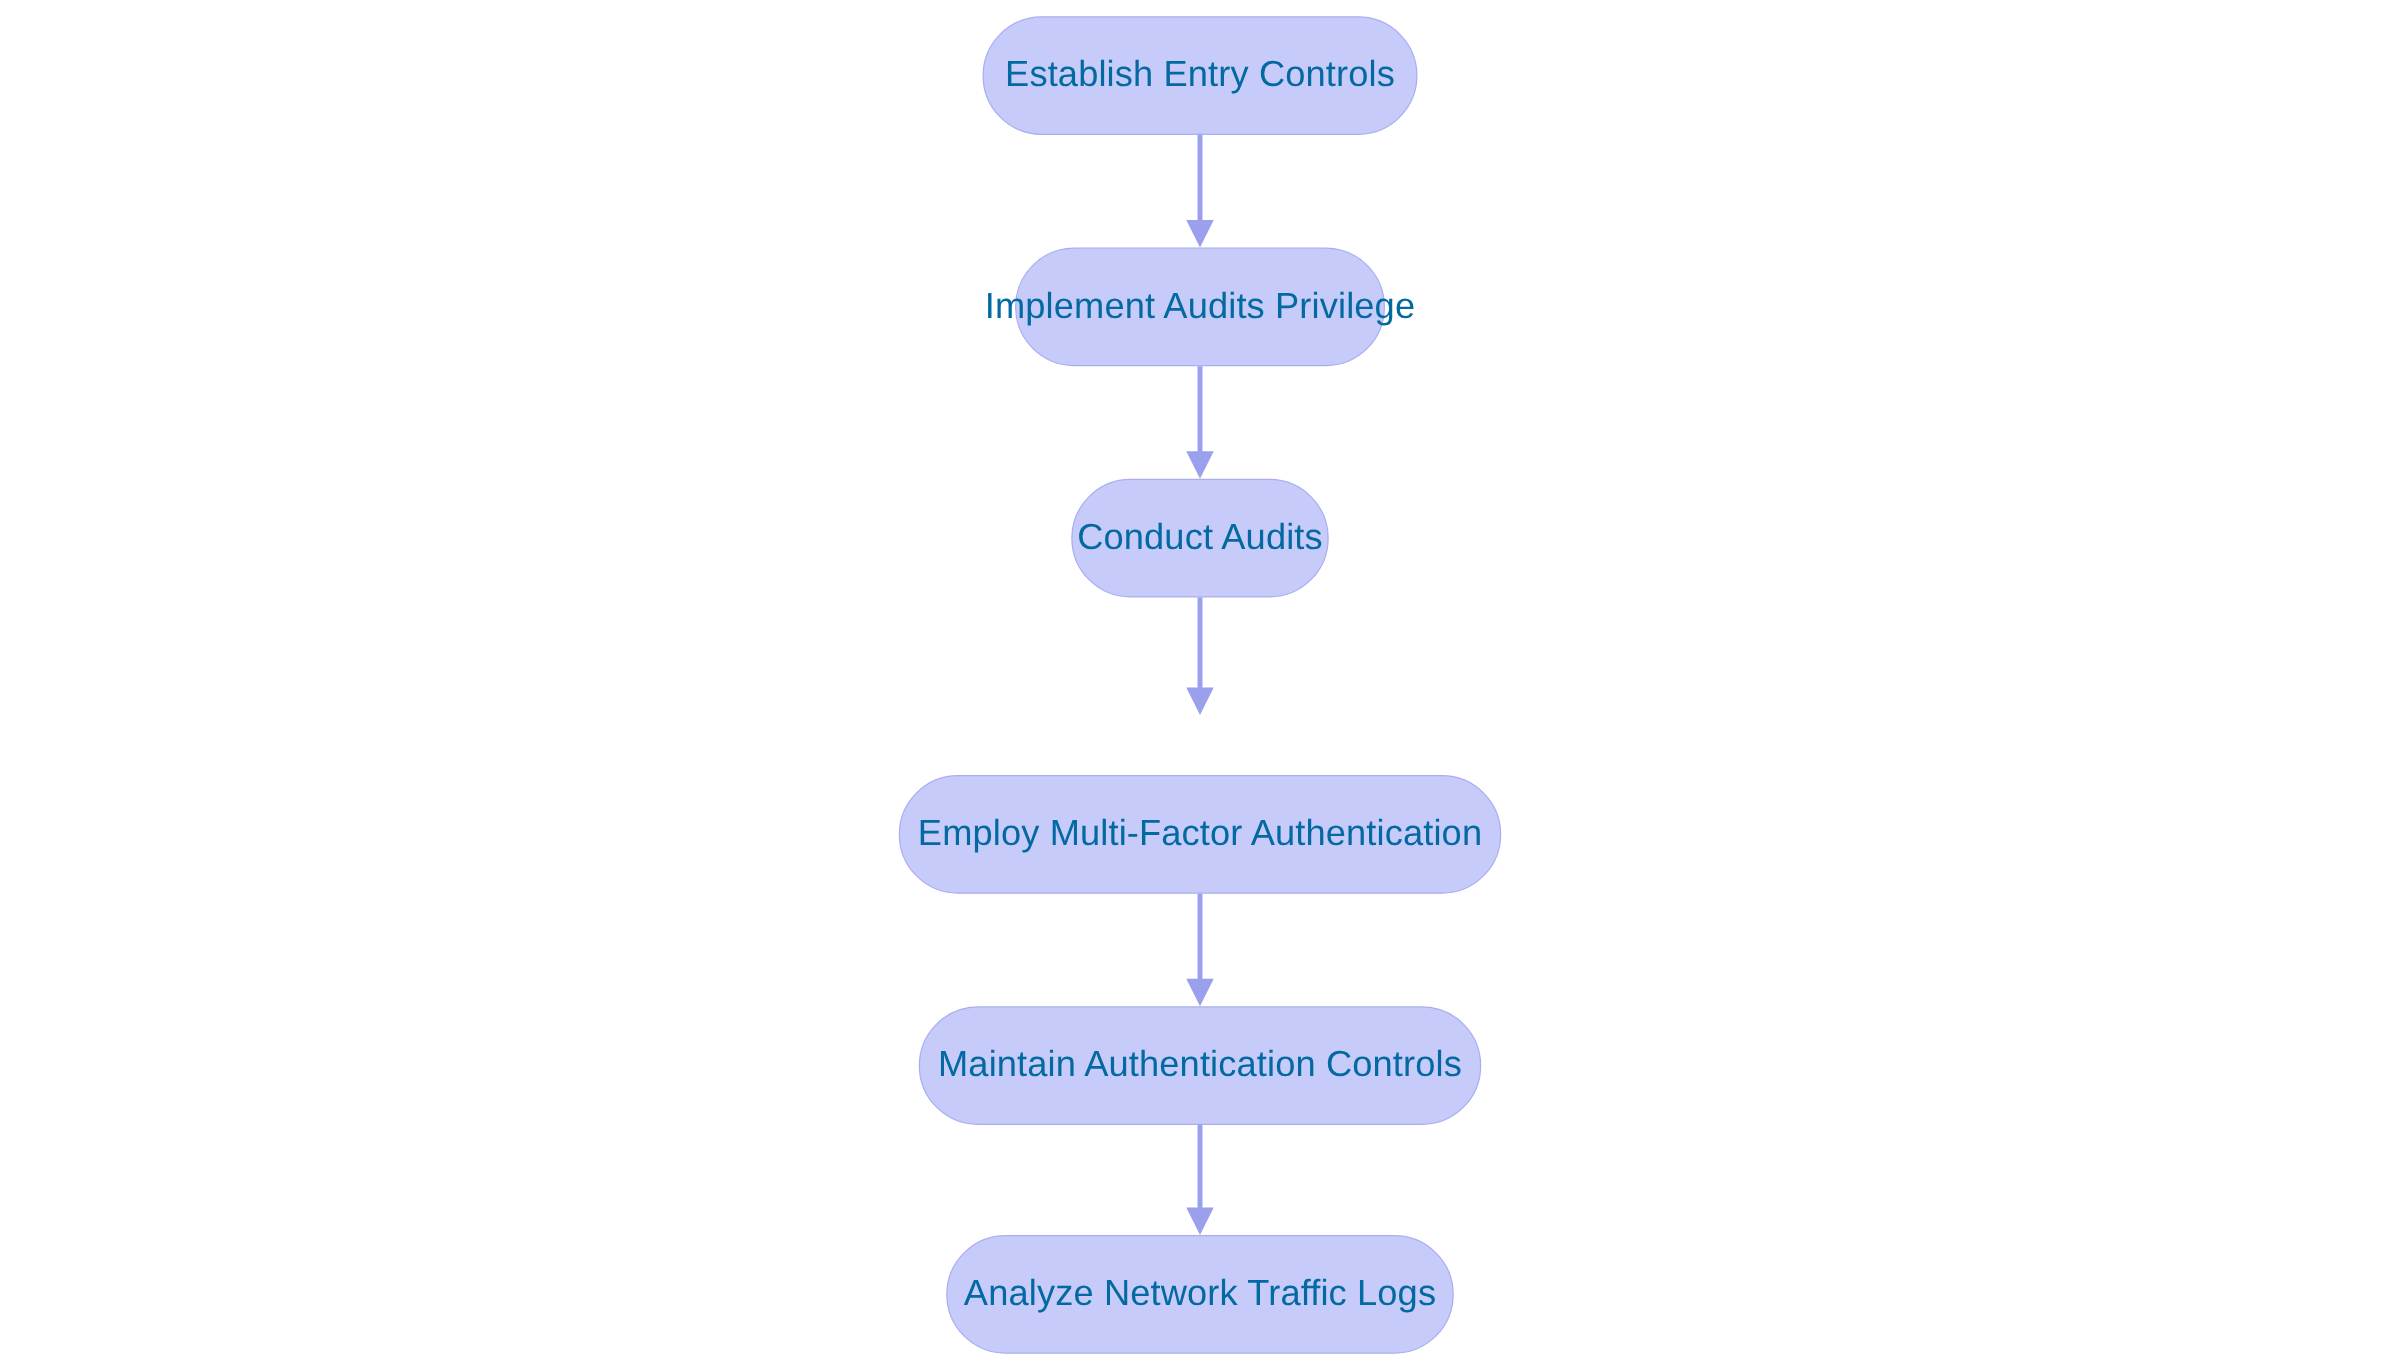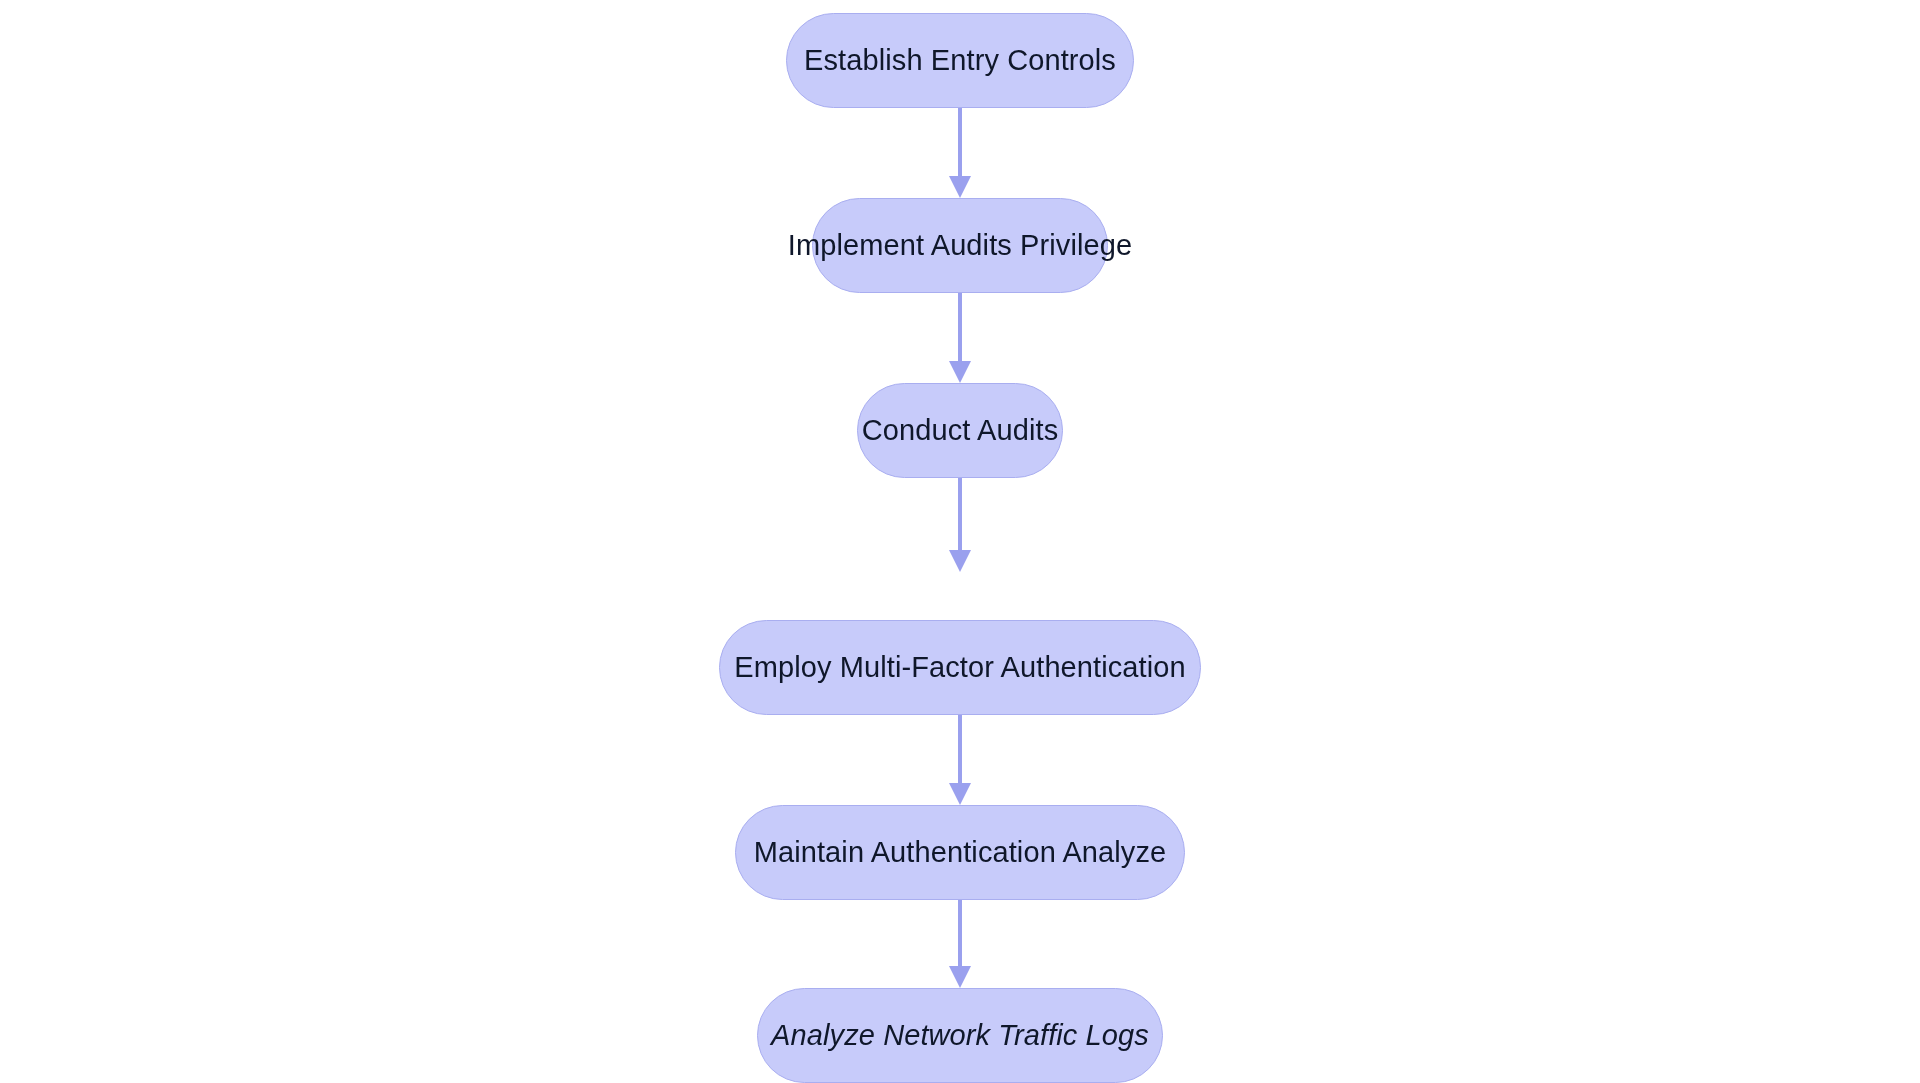--- a/index.html
+++ b/index.html
@@ -35,21 +35,21 @@
   }
   .node {
     position: relative;
     box-sizing: border-box;
     display: flex;
     align-items: center;
     justify-content: center;
     background: #c7cbfa;
     border: 1.6px solid #a9aef0;
     border-radius: 9999px;
-    color: #0f172a;
+    color: #0369a1;
     font-size: 29px;
     font-weight: 400;
     letter-spacing: 0.1px;
     line-height: 1;
     white-space: nowrap;
     padding: 0 46px;
     height: 127px;
   }
   .node-label {
     display: block;
@@ -66,21 +66,21 @@
   .connector svg {
     display: block;
     overflow: visible;
   }
   
   .node-w-348 { width: 348px; }
   .node-w-296 { width: 296px; }
   .node-w-206 { width: 206px; }
   .node-w-482 { width: 482px; margin-top: 48px; }
   .node-w-450 { width: 450px; }
-  .node-w-406 { width: 406px; font-style: italic; }
+  .node-w-406 { width: 406px; }
   .gap-90 { height: 90px; }
   .gap-94 { height: 94px; }
   .gap-88 { height: 88px; }
 </style>
 </head>
 <body>
 
 <div id="flowchart-canvas">
   <div class="flow-column">
 
@@ -122,21 +122,21 @@
     </div>
 
     <div class="connector gap-90">
       <svg width="24" height="90" viewBox="0 0 24 90" aria-hidden="true">
         <line x1="12" y1="0" x2="12" y2="70" stroke="#9aa0ee" stroke-width="4"></line>
         <polygon points="1,68 23,68 12,90" fill="#9aa0ee"></polygon>
       </svg>
     </div>
 
     <div class="node node-w-450">
-      <span class="node-label">Maintain Authentication Analyze</span>
+      <span class="node-label">Maintain Authentication Controls</span>
     </div>
 
     <div class="connector gap-88">
       <svg width="24" height="88" viewBox="0 0 24 88" aria-hidden="true">
         <line x1="12" y1="0" x2="12" y2="68" stroke="#9aa0ee" stroke-width="4"></line>
         <polygon points="1,66 23,66 12,88" fill="#9aa0ee"></polygon>
       </svg>
     </div>
 
     <div class="node node-w-406">

